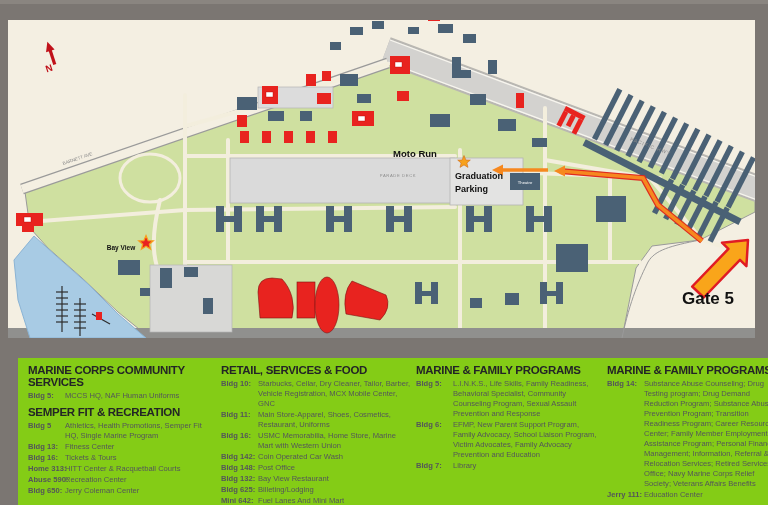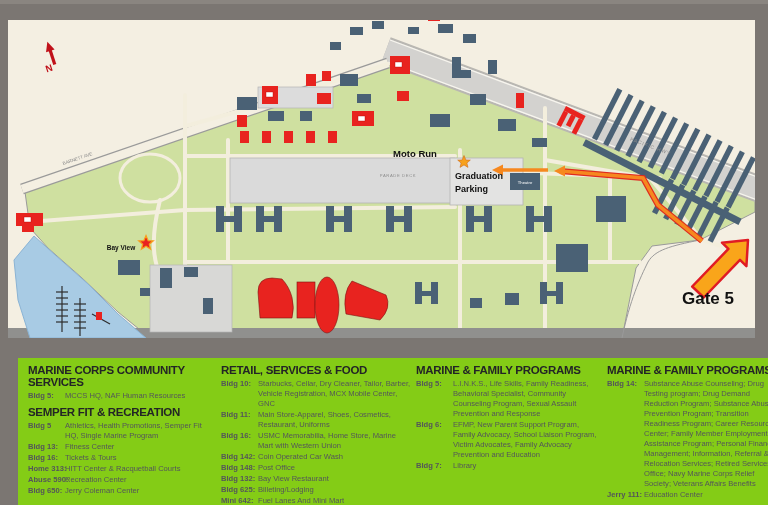--- a/index.html
+++ b/index.html
@@ -240,21 +240,21 @@
     </g>
   </svg>
   </div>
 
   <div id="legend">
     <div class="lcol c0">
         <div class="lsec">
           <div class="lhead">MARINE CORPS COMMUNITY SERVICES</div>
           <div class="lrow">
             <span class="bldg">Bldg 5:</span>
-            <span class="desc">MCCS HQ, NAF Human Resources</span>
+            <span class="desc">MCCS HQ, NAF Human Uniforms</span>
           </div>
         </div>
         <div class="lsec">
           <div class="lhead">SEMPER FIT &amp; RECREATION</div>
           <div class="lrow">
             <span class="bldg">Bldg 5</span>
             <span class="desc">Athletics, Health Promotions, Semper Fit HQ, Single Marine Program</span>
           </div>
           <div class="lrow">
             <span class="bldg">Bldg 13:</span>

